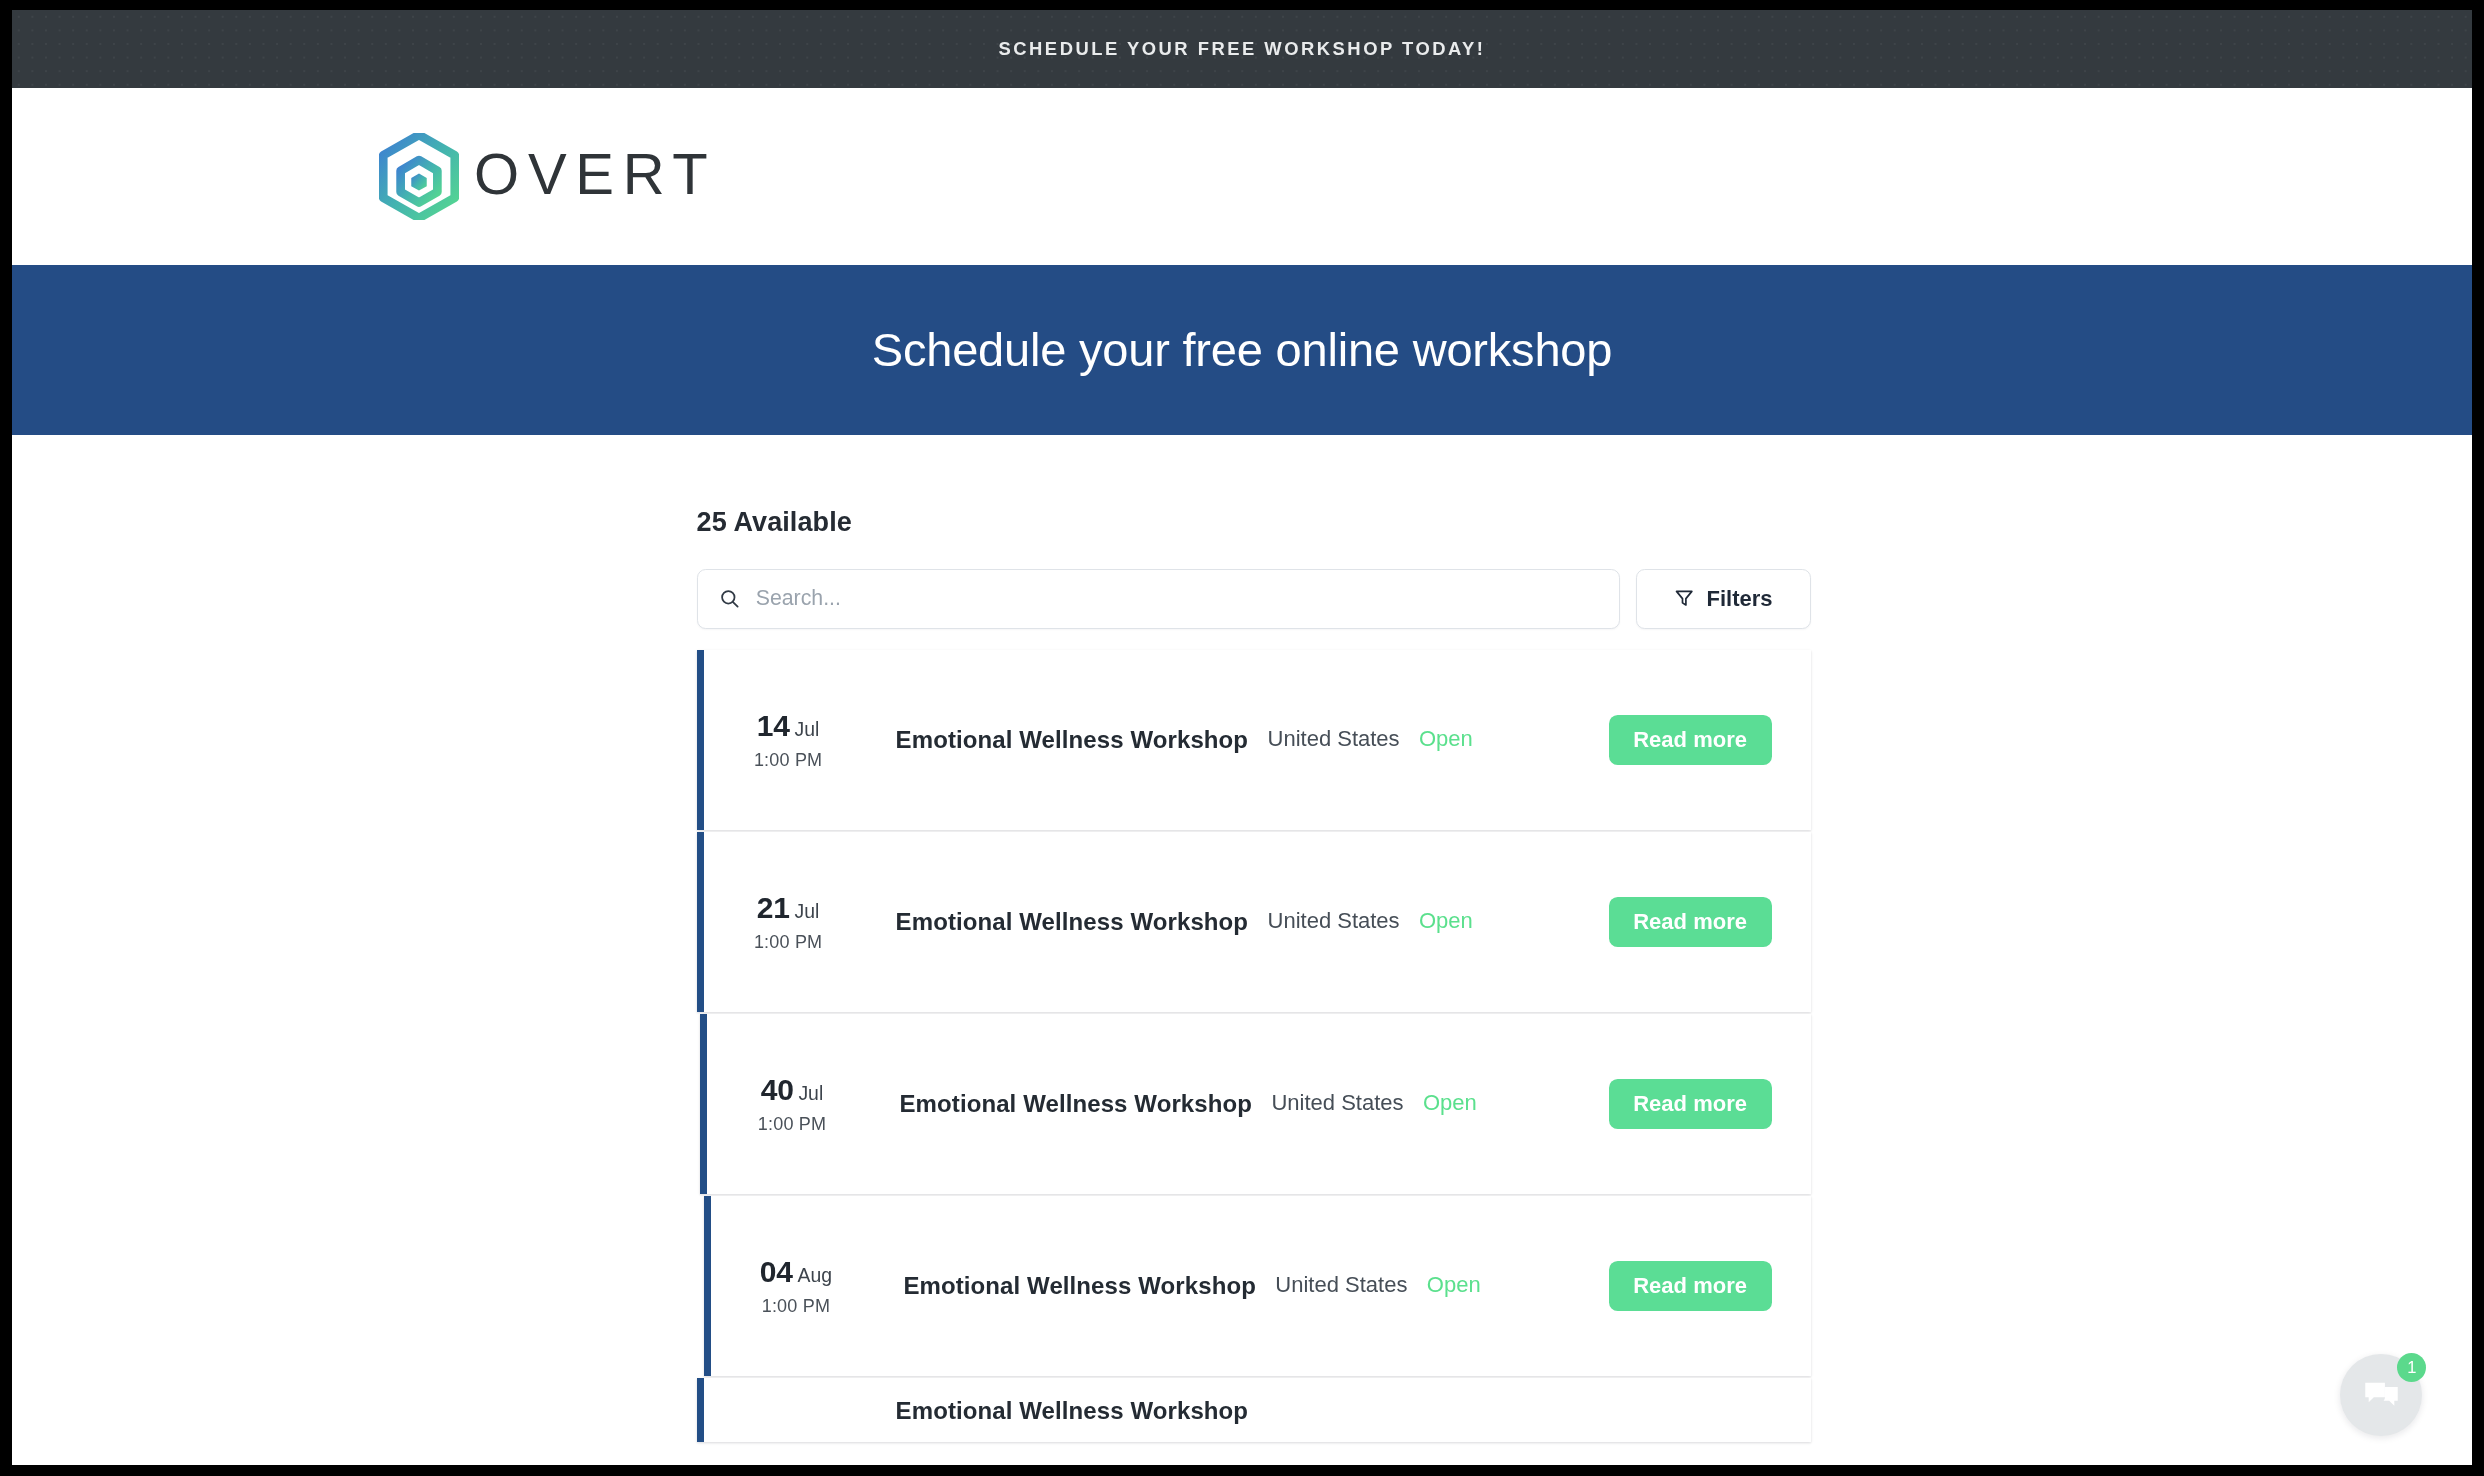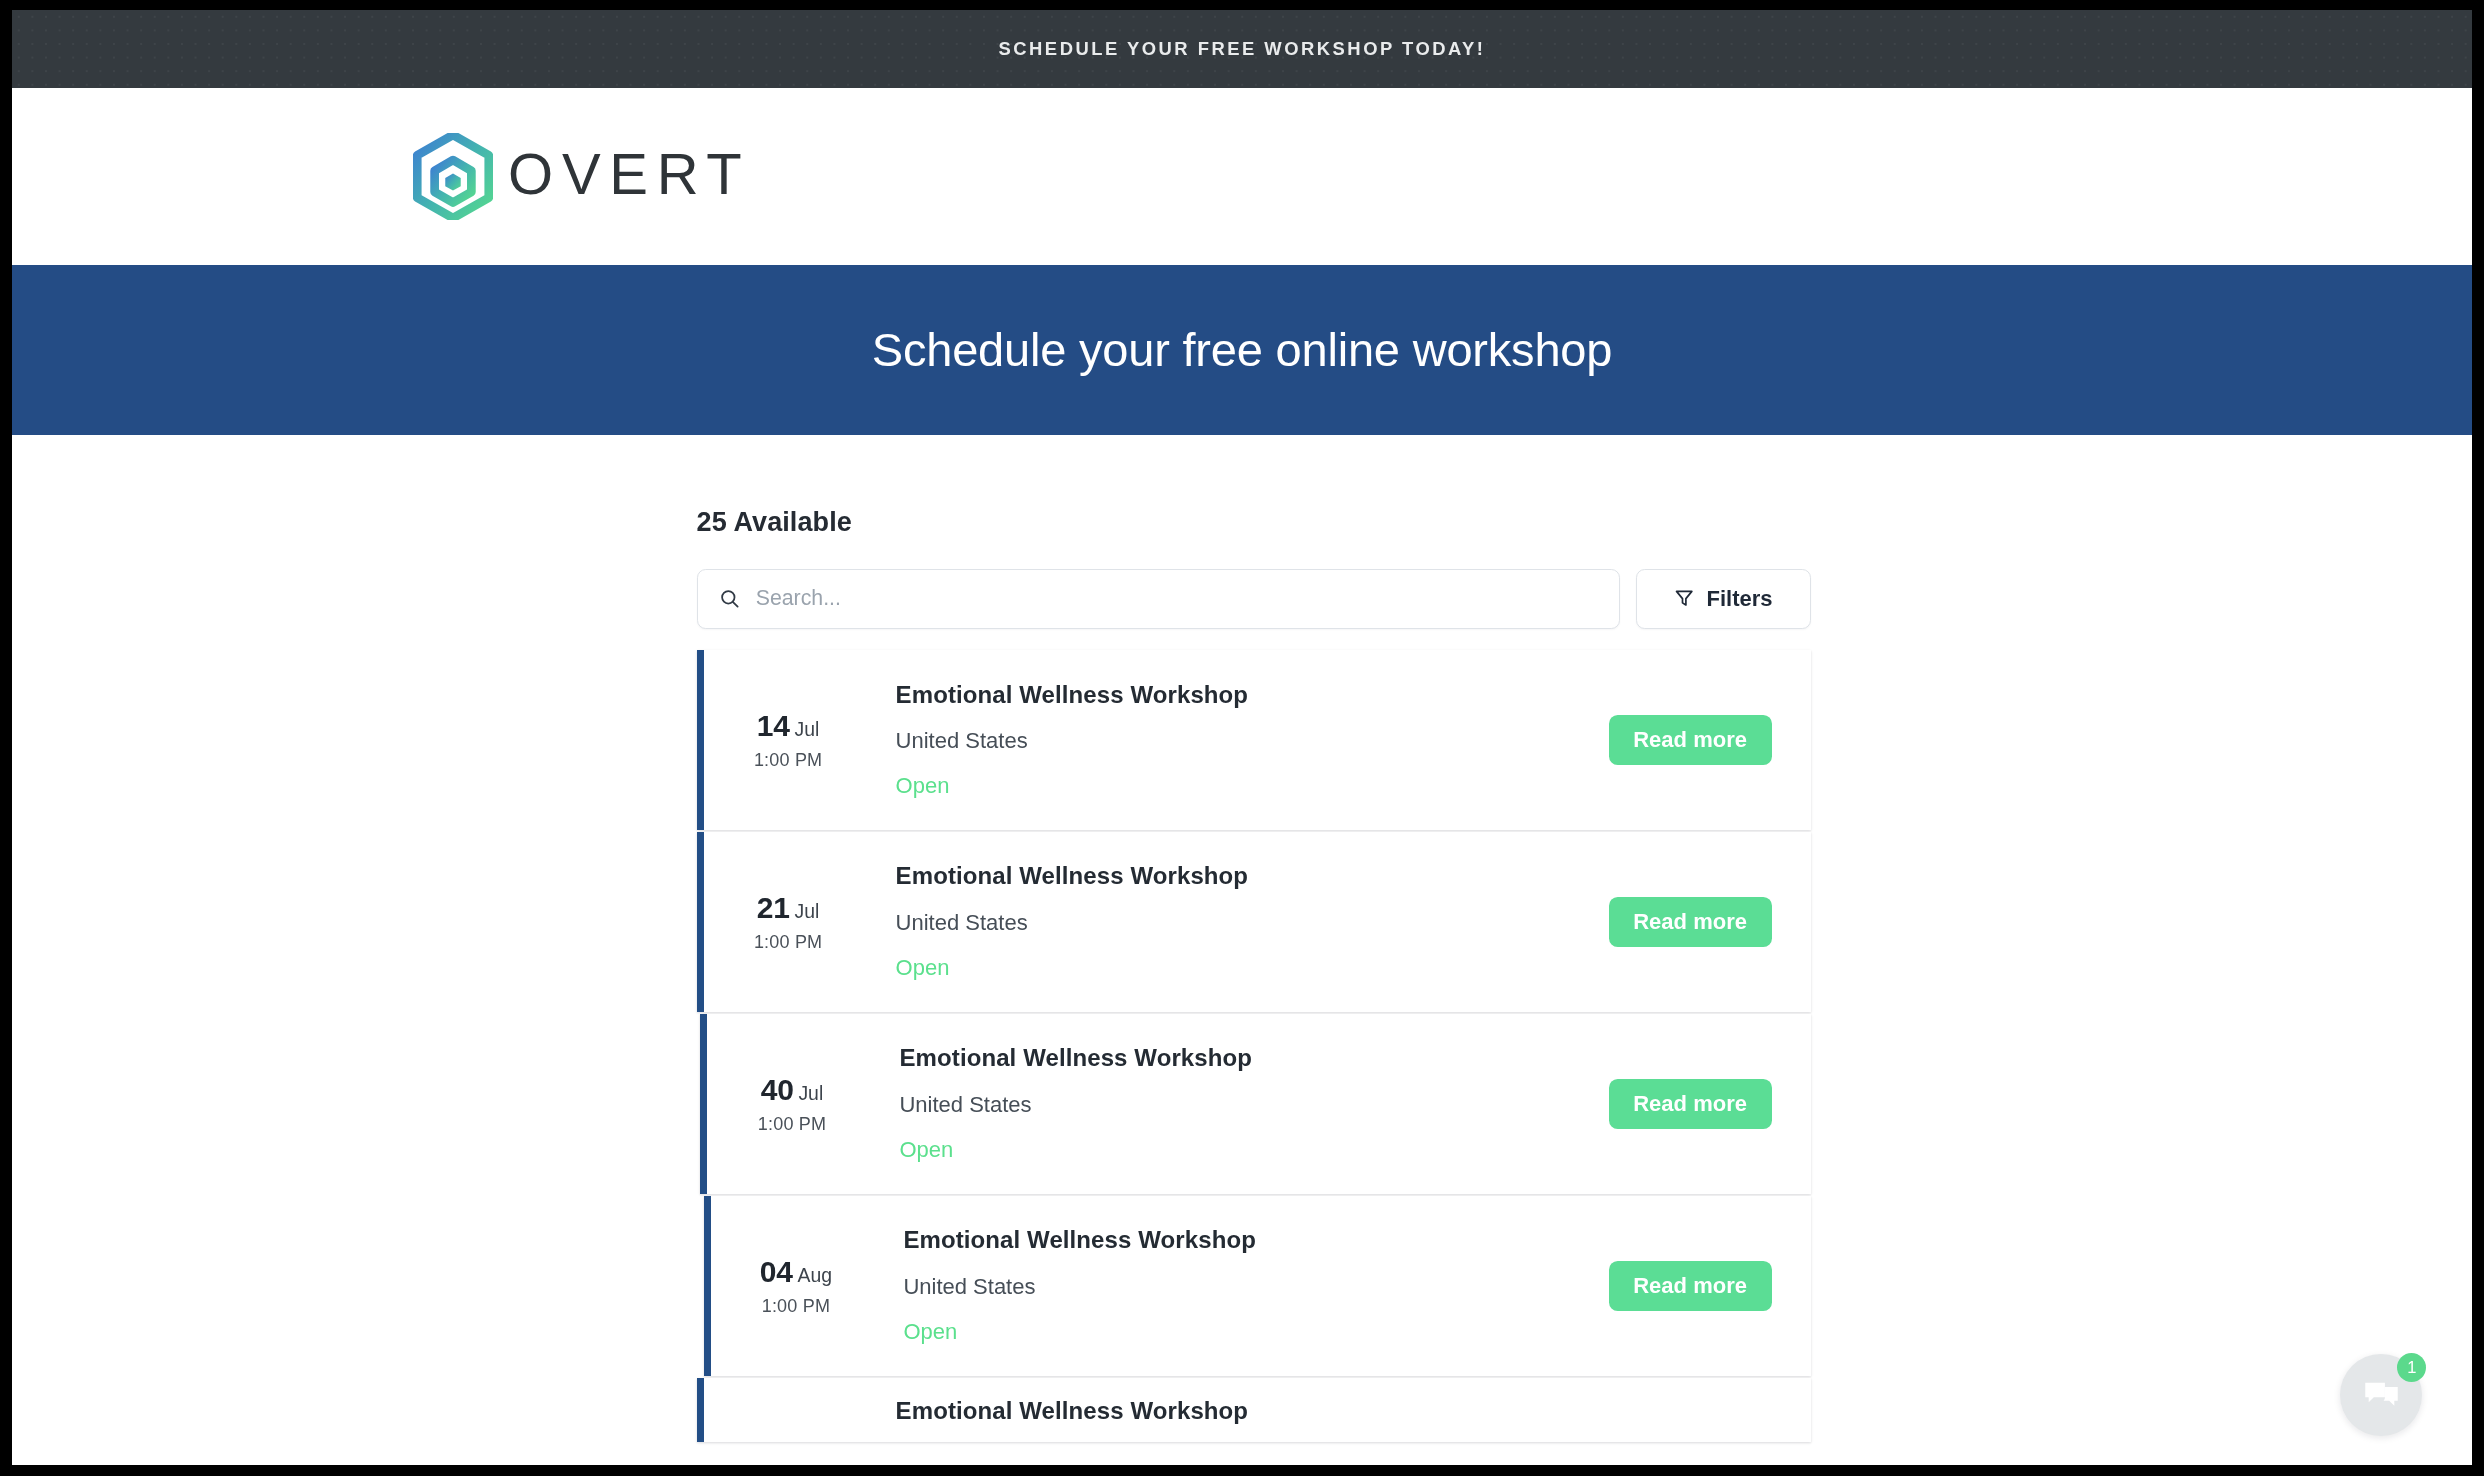--- a/index.html
+++ b/index.html
@@ -49,21 +49,20 @@
     height: 177px;
     background: #ffffff;
     display: flex;
     align-items: center;
     padding-left: 367px;
   }
   .logo-wrap {
     display: flex;
     align-items: center;
     gap: 15.5px;
-    margin-left: 34px;
   }
   .logo-mark { width: 80px; height: 87px; display: block; }
   .logo-text {
     font-size: 58px;
     font-weight: 400;
     letter-spacing: 8.7px;
     color: #2f3438;
     line-height: 1;
     padding-bottom: 3.9px;
   }
@@ -190,21 +189,20 @@
     font-size: 18px;
     color: #4a5159;
     margin-top: 6.8px;
     letter-spacing: 0.2px;
   }
 
   .card-body {
     flex: 1;
     padding-left: 50px;
     display: flex;
-    flex-direction: column;
     gap: 19.4px;
   }
   .card-title {
     font-size: 24px;
     font-weight: 700;
     color: #242b33;
     letter-spacing: 0.1px;
   }
   .card-location {
     font-size: 22px;

